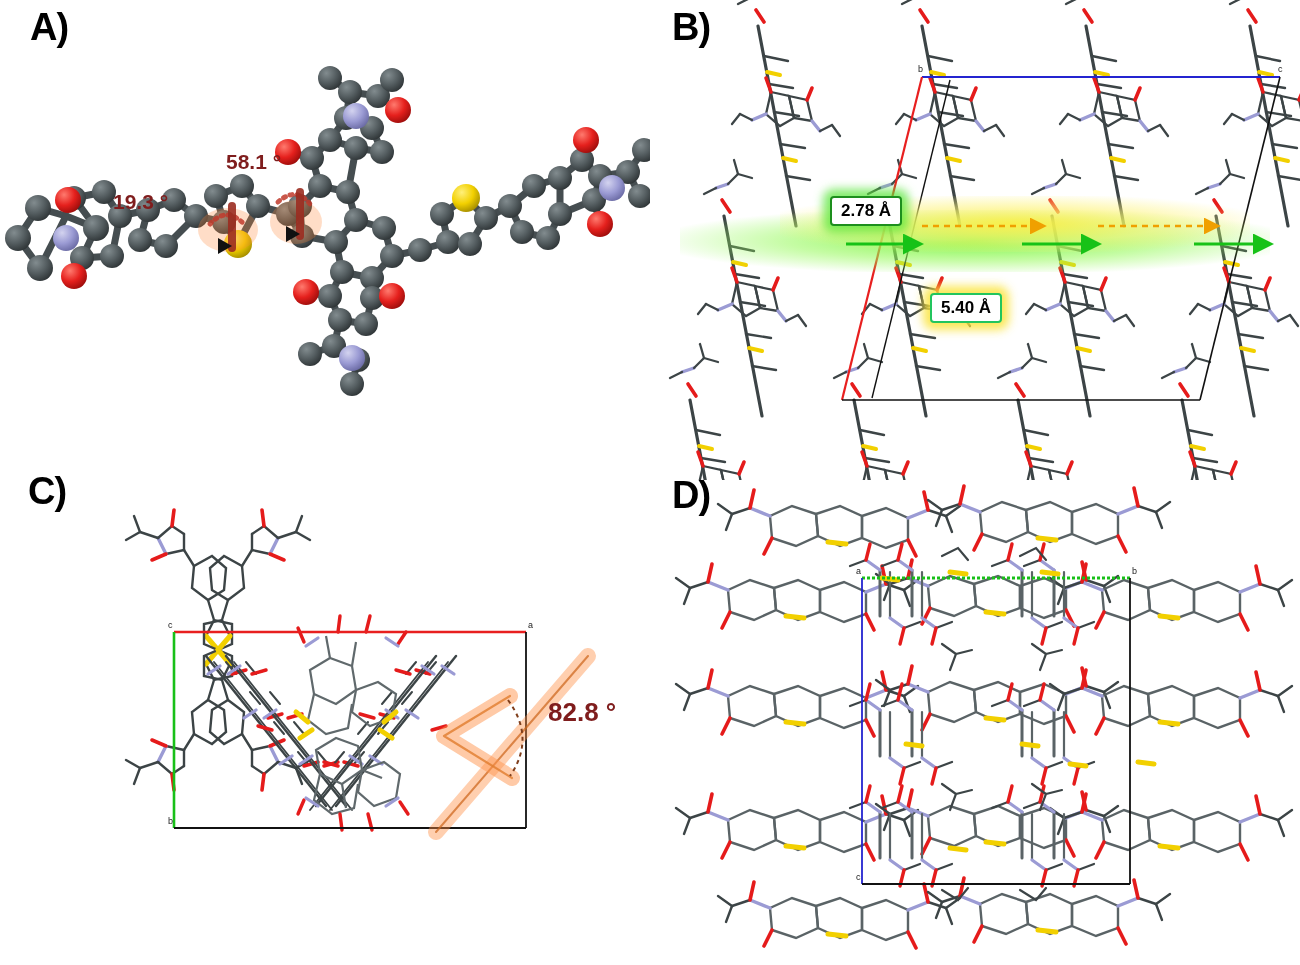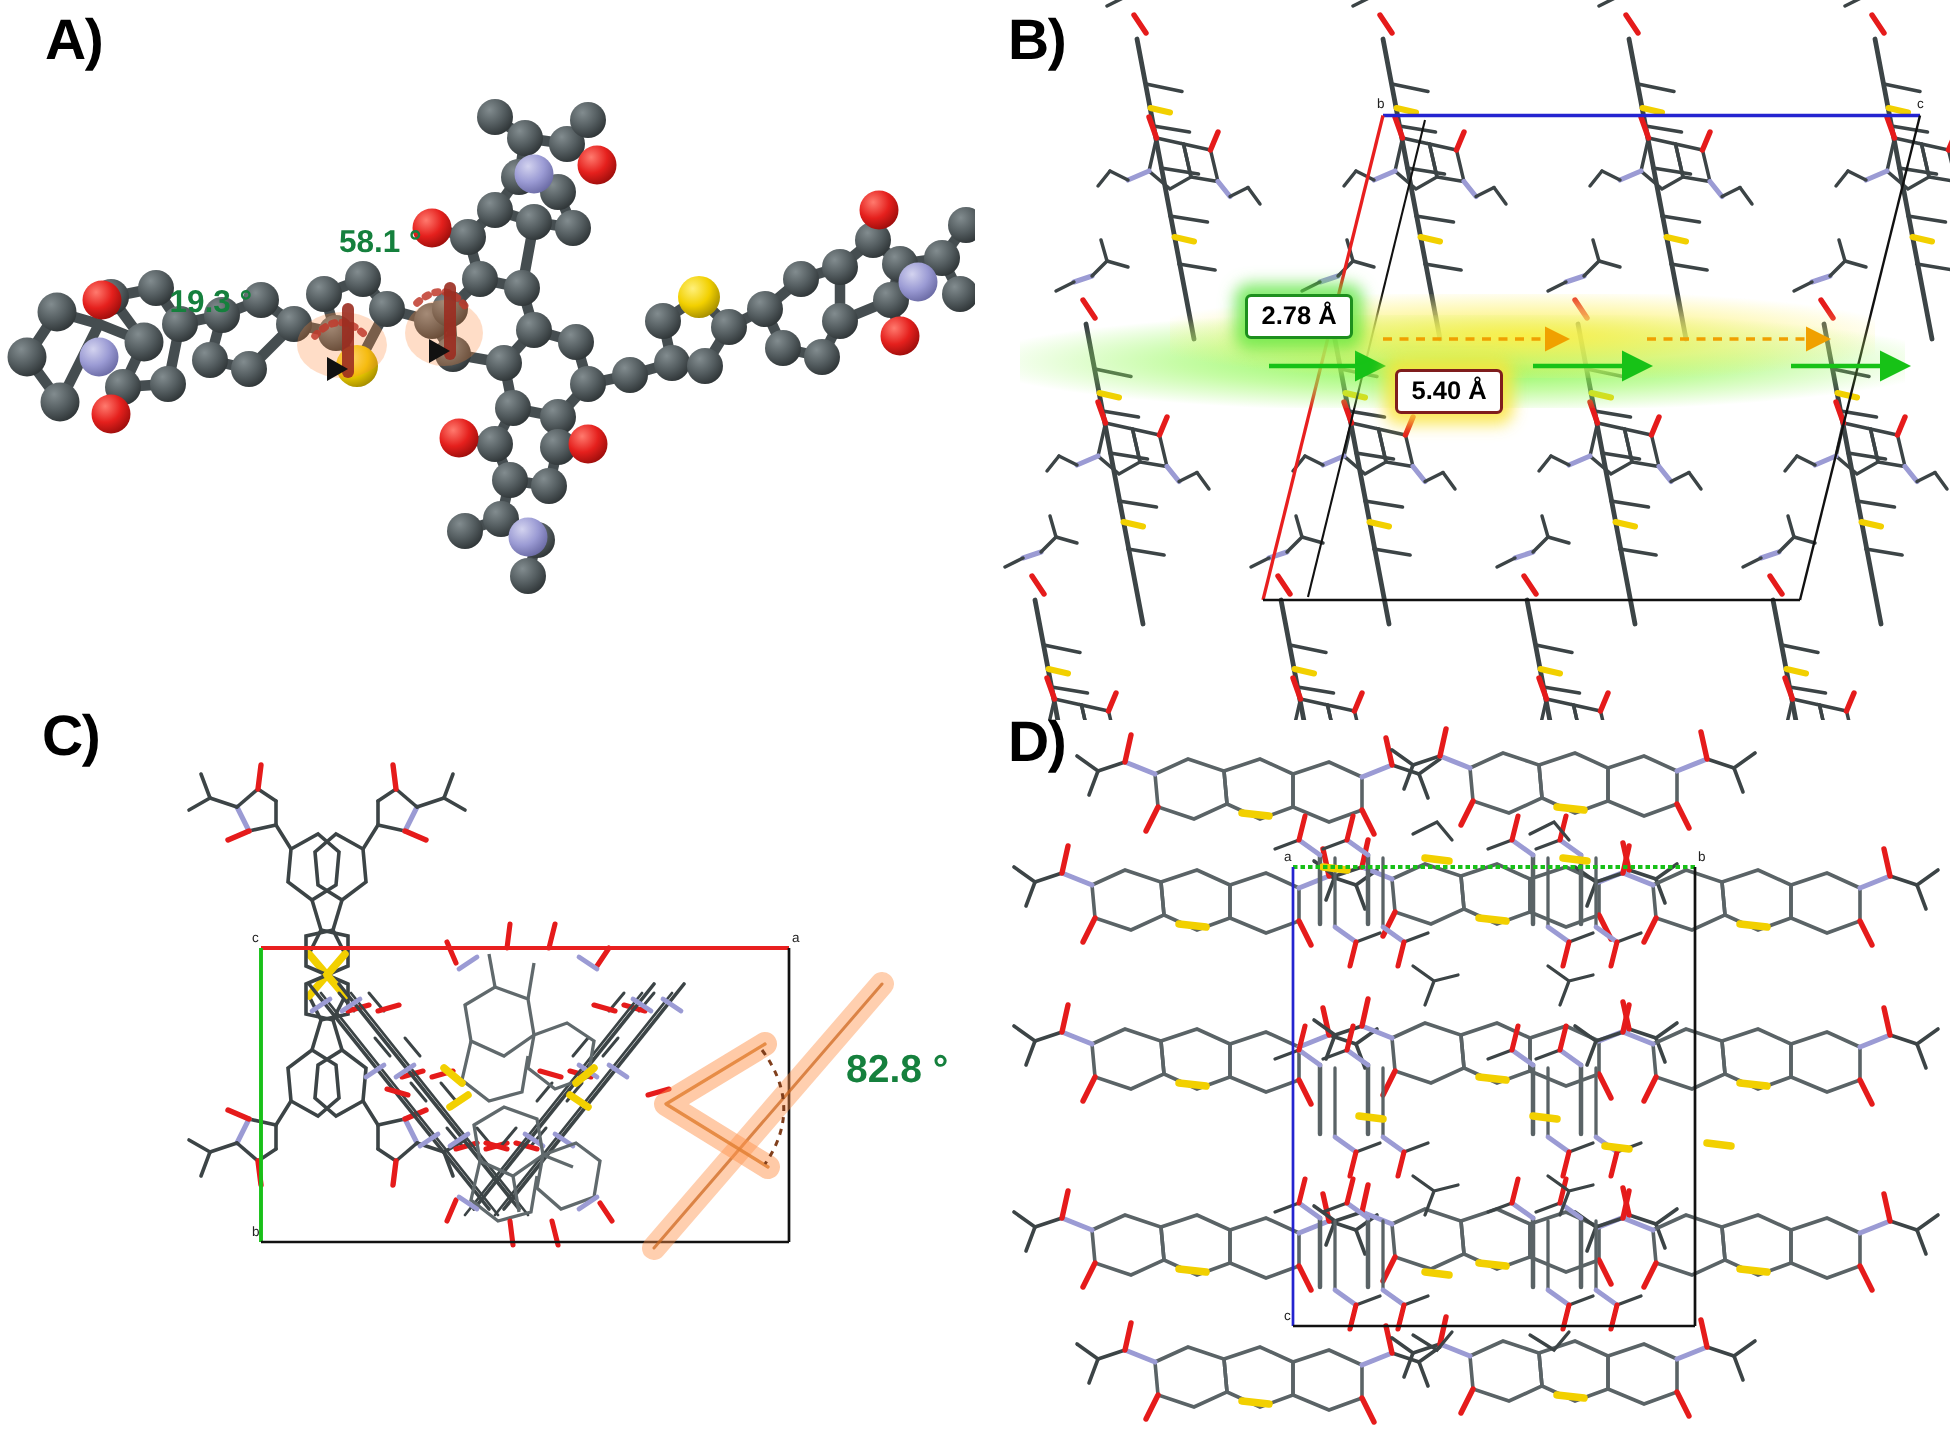--- a/index.html
+++ b/index.html
@@ -38,48 +38,48 @@
   #panel-d { left: 650px; top: 460px; width: 650px; height: 505px; }
 
   .panel-svg { position: absolute; left: 0; top: 0; }
 
   
   .angle-label {
     position: absolute;
     font-family: "Liberation Sans", sans-serif;
     font-weight: bold;
     font-size: 21px;
-    color: #15803d;
+    color: #7f1d1d;
     white-space: nowrap;
     z-index: 30;
   }
   .angle-label.big {
     font-size: 26px;
-    margin-left: 16px;
   }
   .dist-box {
     position: absolute;
     font-family: "Liberation Sans", sans-serif;
     font-weight: bold;
     font-size: 17px;
     color: #000000;
     background: #ffffff;
     padding: 4px 9px 5px 9px;
     white-space: nowrap;
     z-index: 32;
     border-radius: 4px;
     line-height: 1;
   }
   .dist-box.green-box {
     border: 2px solid #1d8f1d;
     box-shadow: 0 0 10px 7px rgba(90, 230, 60, 0.75);
   }
   .dist-box.yellow-box {
-    border: 2px solid #7f1d1d;
+    border: 2px solid #22c55e;
     box-shadow: 0 0 10px 7px rgba(250, 228, 60, 0.85);
+    margin-top: 47px;
   }
   .axis-letter {
     position: absolute;
     font-family: "Liberation Sans", sans-serif;
     font-size: 9px;
     color: #222222;
     z-index: 31;
   }
   .glow-band {
     position: absolute;

